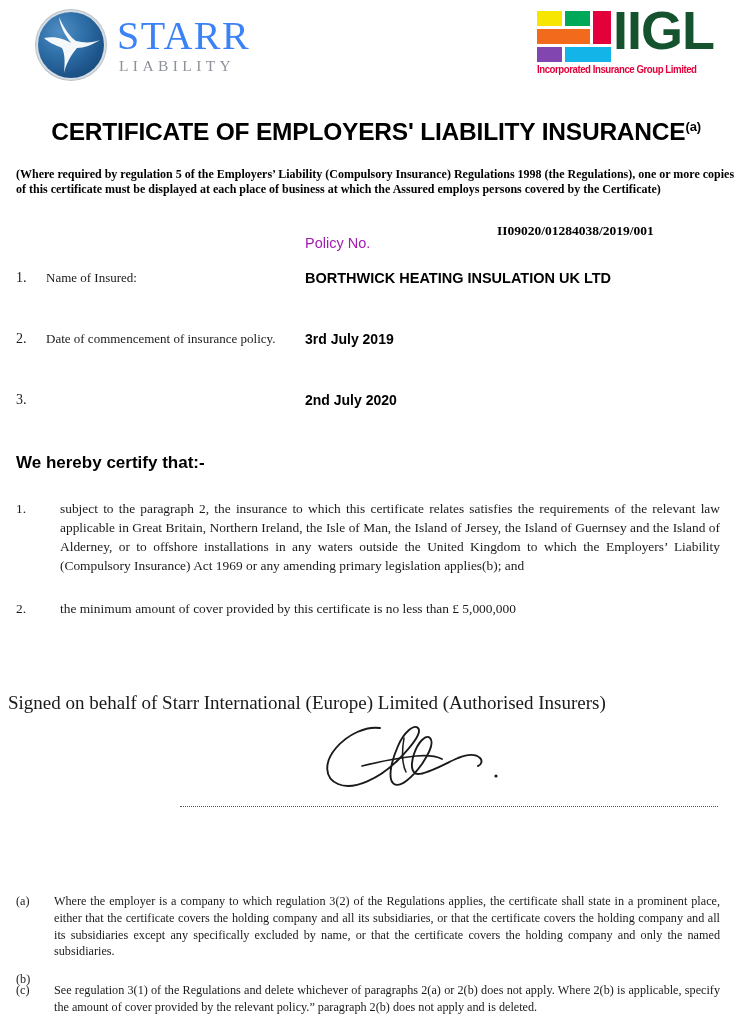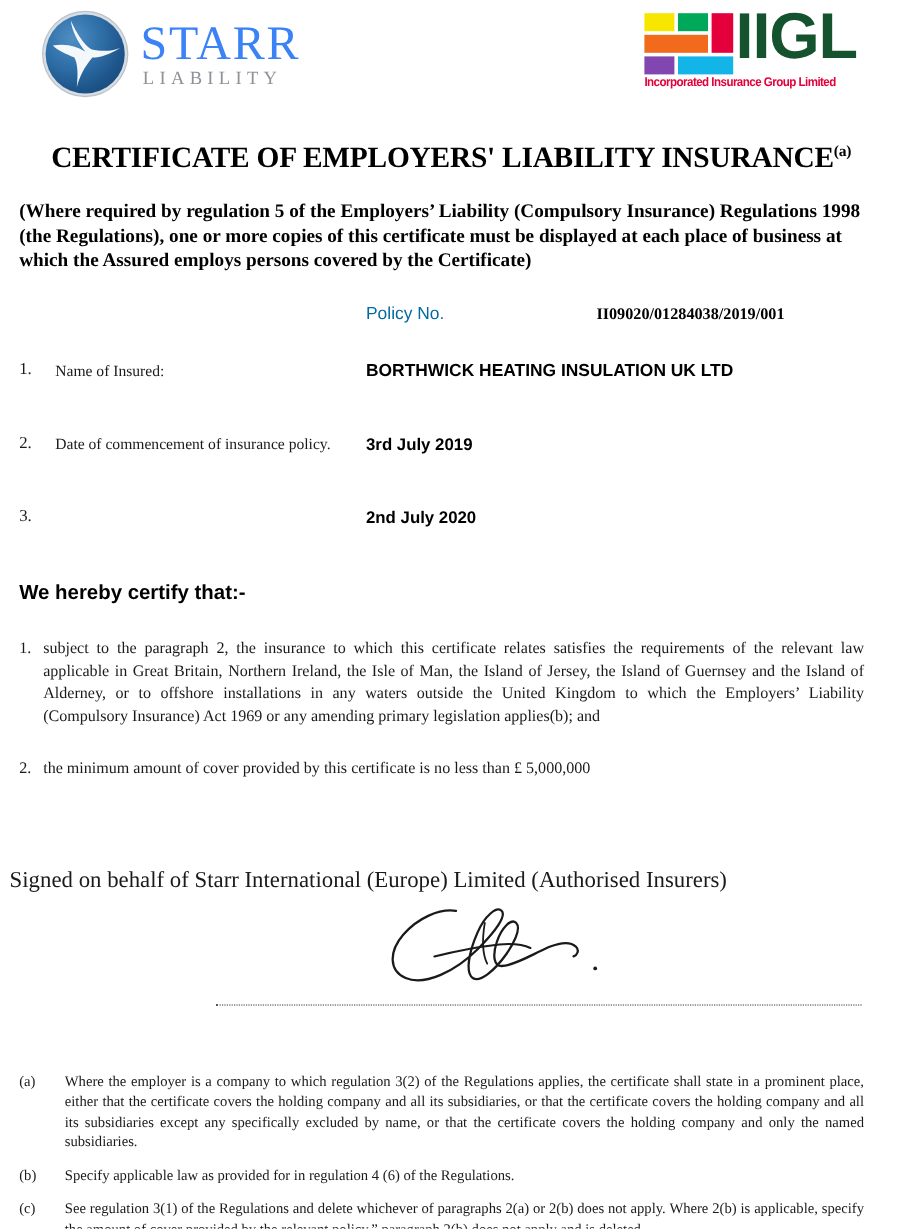--- a/index.html
+++ b/index.html
@@ -101,56 +101,57 @@
     color: #e4003a;
     letter-spacing: -0.5px;
     transform: scaleX(0.92);
     transform-origin: left center;
     margin-top: 1px;
     white-space: nowrap;
   }
 
   
   .doc-title {
-    font-family: Liberation Serif, serif;
+    font-family: Liberation Sans, sans-serif;
     font-weight: bold;
     font-size: 24.5px;
     text-align: center;
     color: #000;
     margin: 14px 0 0 0;
     letter-spacing: -0.2px;
   }
   .doc-title .sup {
     font-size: 13px;
     vertical-align: super;
     font-weight: bold;
   }
 
   .subtitle {
     font-family: "Liberation Serif", serif;
     font-weight: bold;
-    font-size: 16px;
+    font-size: 12px;
     line-height: 1.28;
     margin: 21px 16px 16px 16px;
     text-align: left;
     color: #000;
   }
 
   
   .policy-row {
     position: relative;
     margin-top: 25px;
     height: 22px;
   }
   .policy-label {
     position: absolute;
     left: 305px;
     font-family: "Liberation Sans", sans-serif;
     font-size: 14.5px;
-    color: #0369a1;
+    color: #a21caf;
+    margin-top: 12px;
   }
   .policy-value {
     position: absolute;
     left: 497px;
     font-family: Liberation Serif, serif;
     font-weight: bold;
     font-size: 13.5px;
     color: #000;
   }
 
@@ -199,21 +200,21 @@
     font-size: 13.4px;
     line-height: 1.42;
   }
   .clause .cnum {
     position: absolute;
     left: 0;
     top: 0;
   }
   .clause .ctext {
     display: block;
-    margin-left: 20px;
+    margin-left: 44px;
     text-align: justify;
   }
   .clause.second { margin-top: 24px; }
   .clause.second .ctext { text-align: left; }
 
   
   .signed-line {
     font-family: "Liberation Serif", serif;
     font-size: 19px;
     margin-top: 74px;
@@ -352,19 +353,18 @@
   <div class="dotted-line"></div>
 </div>
 
 <div class="footnotes">
   <div class="fn">
     <span class="fnum">(a)</span>
     <span class="ftext">Where the employer is a company to which regulation 3(2) of the Regulations applies, the certificate shall state in a prominent place, either that the certificate covers the holding company and all its subsidiaries, or that the certificate covers the holding company and all its subsidiaries except any specifically excluded by name, or that the certificate covers the holding company and only the named subsidiaries.</span>
   </div>
   <div class="fn no-justify">
     <span class="fnum">(b)</span>
-    <span class="ftext">Specify applicable law as provided for in regulation 4 (6) of the Regulations.</span>
   </div>
   <div class="fn">
     <span class="fnum">(c)</span>
     <span class="ftext">See regulation 3(1) of the Regulations and delete whichever of paragraphs 2(a) or 2(b) does not apply. Where 2(b) is applicable, specify the amount of cover provided by the relevant policy.” paragraph 2(b) does not apply and is deleted.</span>
   </div>
 </div>
 
 </body></html>

